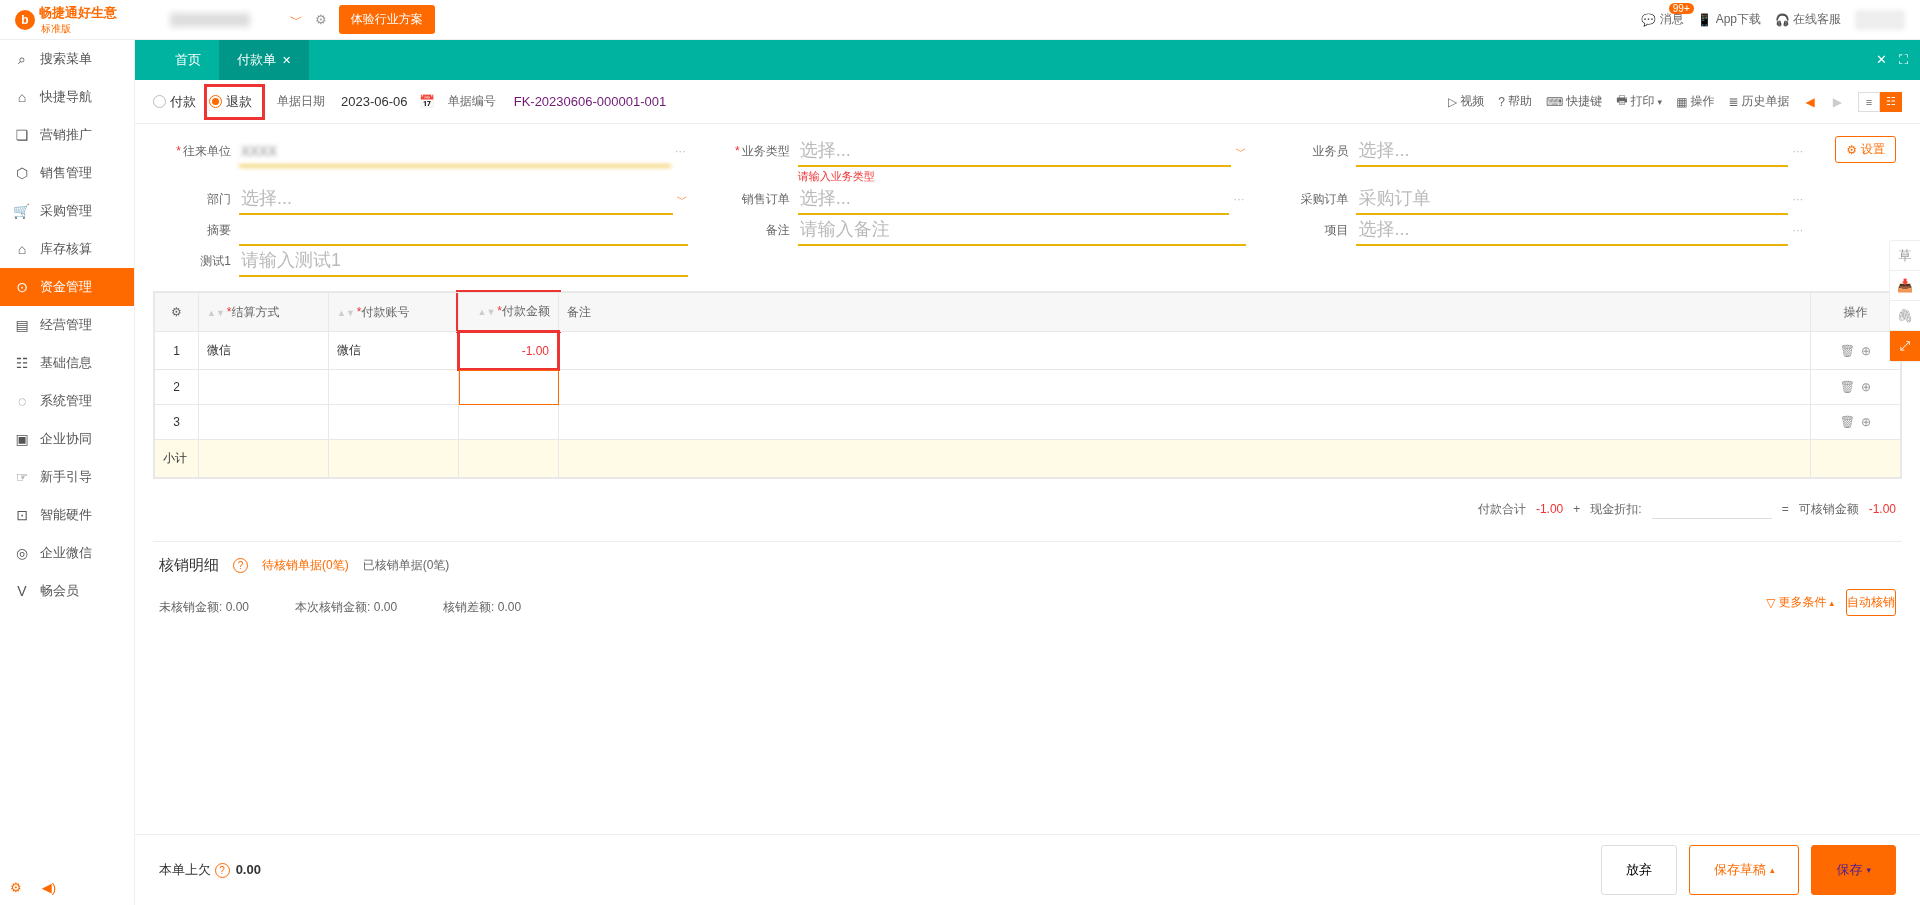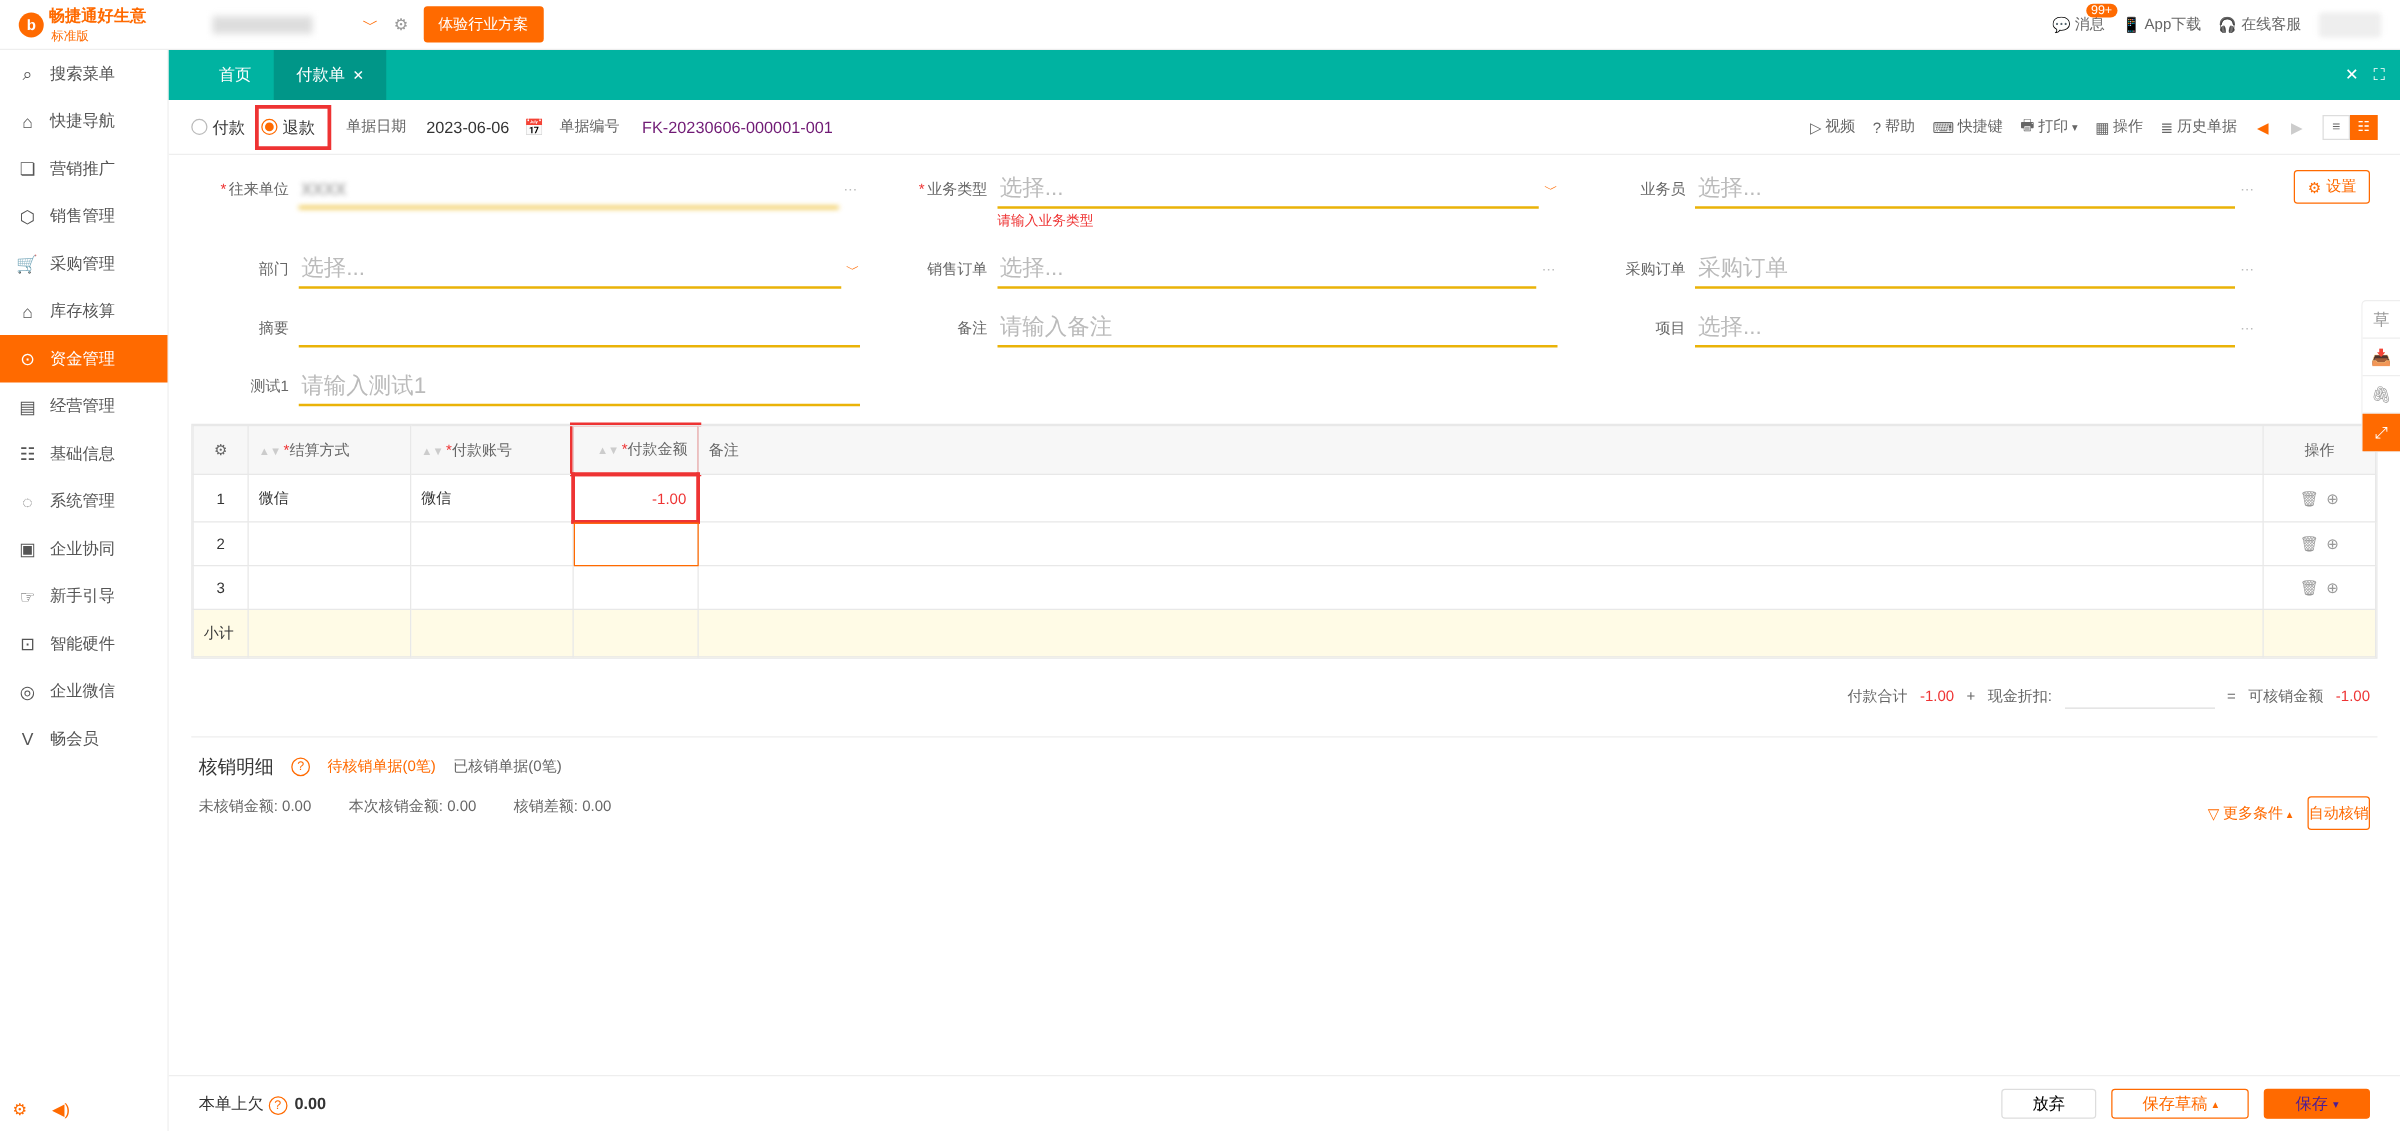--- a/index.html
+++ b/index.html
@@ -53,21 +53,21 @@
 .toolbar-right { margin-left: auto; display: flex; align-items: center; gap: 14px; color: #666; font-size: 12px; }
 .toolbar-right .itm { display: flex; align-items: center; gap: 3px; cursor: pointer; }
 .nav-arrow { color: #ff6a00; cursor: pointer; padding: 0 2px; }
 .nav-arrow.dis { color: #ccc; }
 .view-toggle { display: flex; }
 .vt-btn { width: 22px; height: 20px; border: 1px solid #ddd; display: flex; align-items: center; justify-content: center; cursor: pointer; font-size: 11px; }
 .vt-btn.active { background: #ff6a00; color: #fff; border-color: #ff6a00; }
 
 
 .content-scroll { flex: 1; overflow-y: auto; background: #fff; }
-.form-area { padding: 12px 24px 6px; display: grid; grid-template-columns: 1fr 1fr 1fr auto; gap: 16px 30px; align-items: start; }
+.form-area { padding: 12px 24px 6px; display: grid; grid-template-columns: 1fr 1fr 1fr auto; gap: 0 30px; align-items: start; }
 .form-row { display: flex; align-items: center; }
 .flabel { width: 72px; text-align: right; color: #666; font-size: 12px; margin-right: 8px; }
 .flabel .req { color: #e33; margin-right: 2px; }
 .finput { flex: 1; border: none; border-bottom: 2px solid #eab308; padding: 4px 2px; color: #333; font-size: 18px; background: transparent; }
 .finput::placeholder { color: #bbb; }
 .finput.sel { color: #bbb; }
 .fsuffix { color: #ff6a00; margin-left: 4px; cursor: pointer; font-size: 11px; }
 .fsuffix.dots { color: #bbb; letter-spacing: 2px; }
 .err-text { color: #e33; font-size: 11px; margin-left: 80px; margin-top: 2px; }
 .setting-btn { border: 1px solid #ff6a00; color: #ff6a00; background: #fff; padding: 4px 10px; border-radius: 3px; cursor: pointer; display: flex; align-items: center; gap: 4px; font-size: 12px; }
@@ -98,31 +98,31 @@
 .summary .neg { color: #e33; }
 .disc-input { border: none; border-bottom: 1px solid #ddd; width: 120px; padding: 2px; }
 
 
 .detail-sec { margin: 10px 18px 0; background: #fff; border-top: 1px solid #eee; padding: 14px 6px 0; }
 .detail-hdr { display: flex; align-items: center; gap: 14px; margin-bottom: 14px; }
 .detail-title { font-size: 15px; color: #333; }
 .help-circ { width: 15px; height: 15px; border: 1px solid #ff6a00; color: #ff6a00; border-radius: 50%; display: inline-flex; align-items: center; justify-content: center; font-size: 10px; cursor: pointer; }
 .dtab { color: #666; font-size: 12px; cursor: pointer; }
 .dtab.active { color: #ff6a00; }
-.detail-row1 { display: flex; gap: 30px; font-size: 12px; color: #666; margin-bottom: 6px; }
+.detail-row1 { display: flex; gap: 46px; font-size: 12px; color: #666; margin-bottom: 6px; align-items: flex-end; }
 .detail-actions { margin-left: auto; display: flex; gap: 12px; align-items: center; }
 .more-cond { color: #ff6a00; cursor: pointer; font-size: 12px; display: flex; align-items: center; gap: 3px; }
 .auto-btn { border: 1px solid #ff6a00; color: #ff6a00; background: #fff; padding: 4px 0; border-radius: 3px; cursor: pointer; font-size: 12px; }
 
 
 .footer { background: #fff; border-top: 1px solid #eee; padding: 10px 24px; display: flex; align-items: center; }
 .owe { font-size: 13px; color: #333; }
 .owe-val { font-weight: bold; margin-left: 6px; }
 .footer-btns { margin-left: auto; display: flex; gap: 12px; }
-.fbtn { padding: 2px 24px; border-radius: 3px; cursor: pointer; font-size: 13px; border: 1px solid #ddd; background: #fff; display: flex; align-items: center; gap: 4px; }
+.fbtn { padding: 15px 24px; border-radius: 3px; cursor: pointer; font-size: 13px; border: 1px solid #ddd; background: #fff; display: flex; align-items: center; gap: 4px; }
 .fbtn.outline { border-color: #ff6a00; color: #ff6a00; }
 .fbtn.primary { background: #ff6a00; border-color: #ff6a00; color: #4c1d95; }
 
 
 .right-float { position: absolute; right: 0; top: 200px; background: #fff; border: 1px solid #eee; border-right: none; border-radius: 4px 0 0 4px; display: flex; flex-direction: column; }
 .rf-item { width: 30px; height: 30px; display: flex; align-items: center; justify-content: center; cursor: pointer; color: #999; border-bottom: 1px solid #eee; font-size: 13px; }
 .rf-item.active { background: #ff6a00; color: #fff; }
 .rf-item:last-child { border-bottom: none; }
 
 .blur-box { filter: blur(3px); background: #ddd; width: 80px; height: 14px; display: inline-block; }

